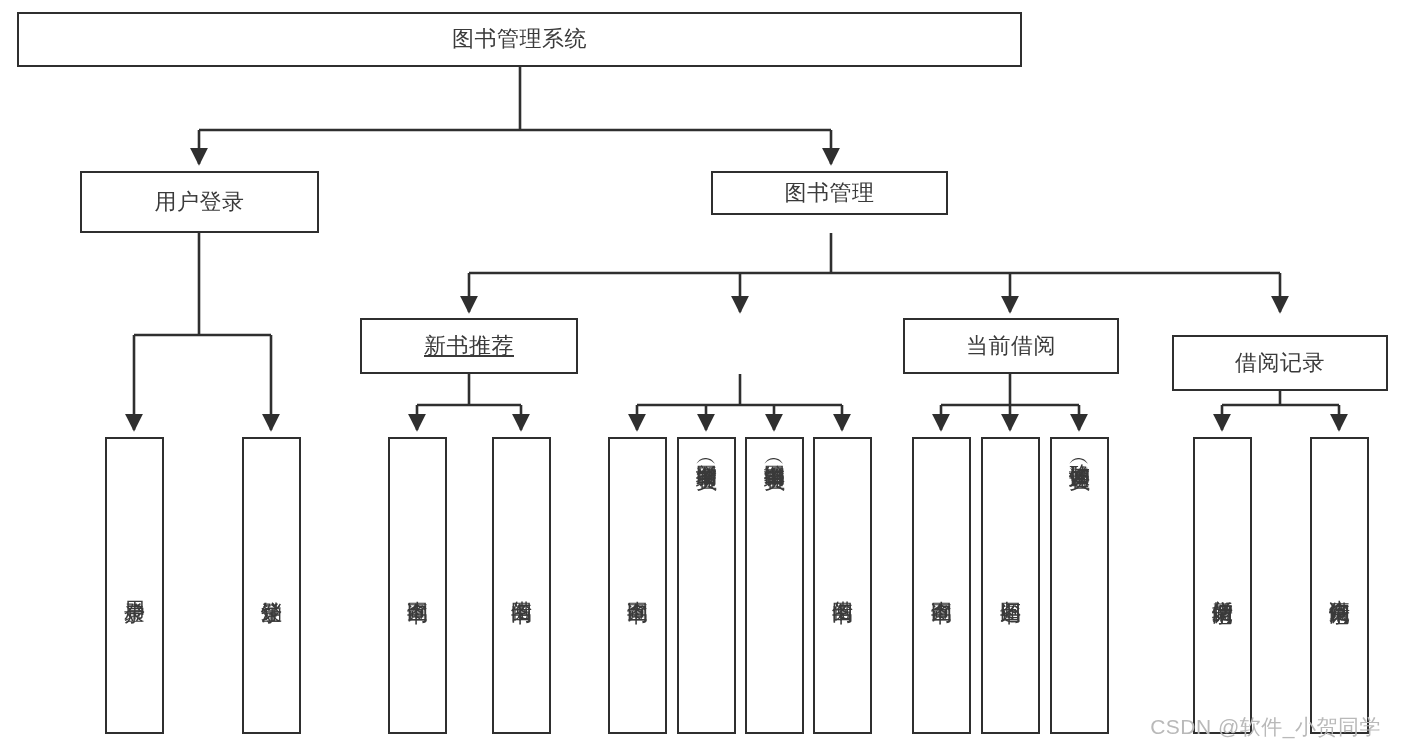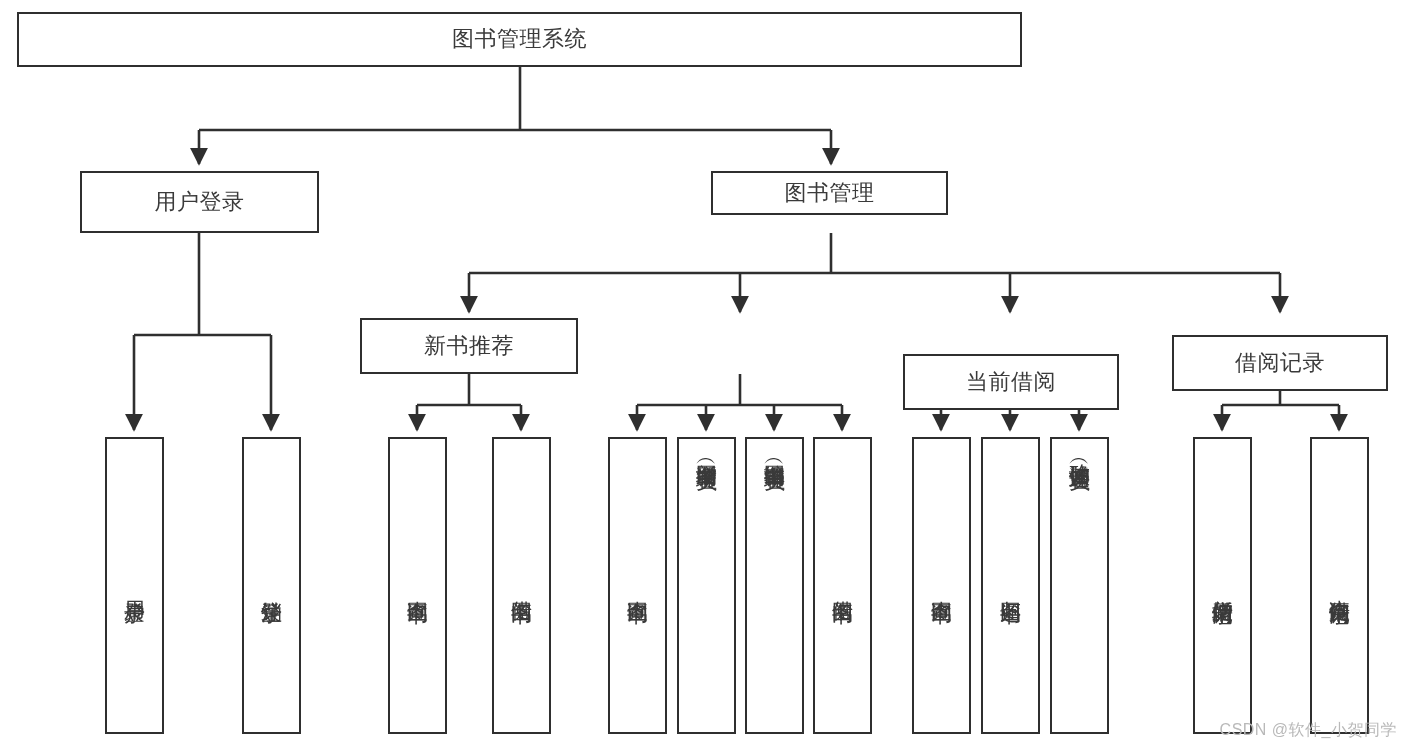--- a/index.html
+++ b/index.html
@@ -56,23 +56,23 @@
     letter-spacing: 1px;
     text-align: left;
     white-space: nowrap;
   }
   .node.vert.centered {
     align-items: center;
     padding-top: 0;
   }
   #watermark {
     position: absolute;
-    right: 8px;
+    right: 24px;
     bottom: 6px;
-    font-size: 16px;
+    font-size: 21px;
     color: #b9b9b9;
     letter-spacing: 0.5px;
     white-space: nowrap;
     user-select: none;
   }
 </style>
 </head>
 <body>
 
 <div id="diagram-root">
@@ -131,24 +131,24 @@
     <span class="node-label">图书管理系统</span>
   </div>
 
   <div class="node horiz" style="left:80px; top:171px; width:239px; height:62px;">
     <span class="node-label">用户登录</span>
   </div>
   <div class="node horiz" style="left:711px; top:171px; width:237px; height:44px;">
     <span class="node-label">图书管理</span>
   </div>
 
-  <div class="node horiz" style="left:360px; top:318px; width:218px; height:56px;">
+  <div class="node horiz" style="left:360px; top:318px; width:218px; height:56px;text-decoration:underline;">
     <span class="node-label">新书推荐</span>
   </div>
-  <div class="node horiz" style="left:903px; top:318px; width:216px; height:56px;margin-top:36px;">
+  <div class="node horiz" style="left:903px; top:318px; width:216px; height:56px;">
     <span class="node-label">当前借阅</span>
   </div>
   <div class="node horiz" style="left:1172px; top:318px; width:216px; height:56px;margin-top:17px;">
     <span class="node-label">借阅记录</span>
   </div>
 
   <div class="node vert centered" style="left:105px; top:437px; width:59px; height:297px;">
     <span class="node-label">用户登录</span>
   </div>
   <div class="node vert centered" style="left:242px; top:437px; width:59px; height:297px;">

